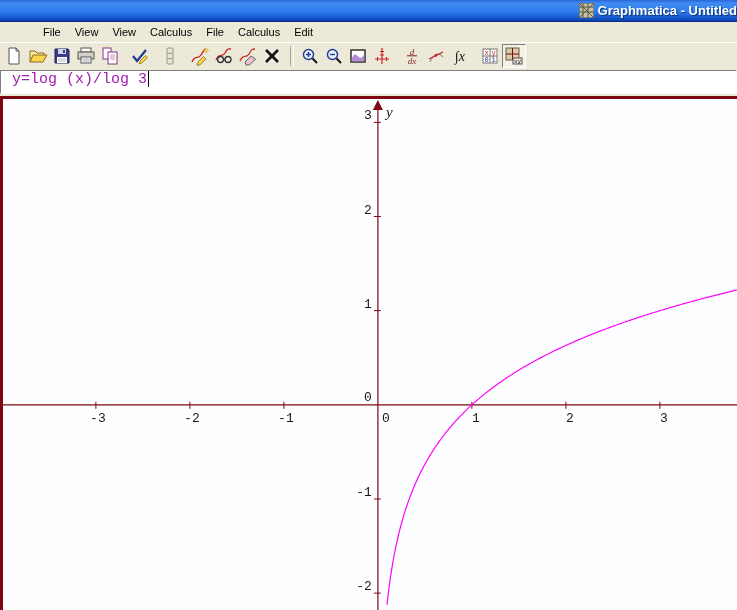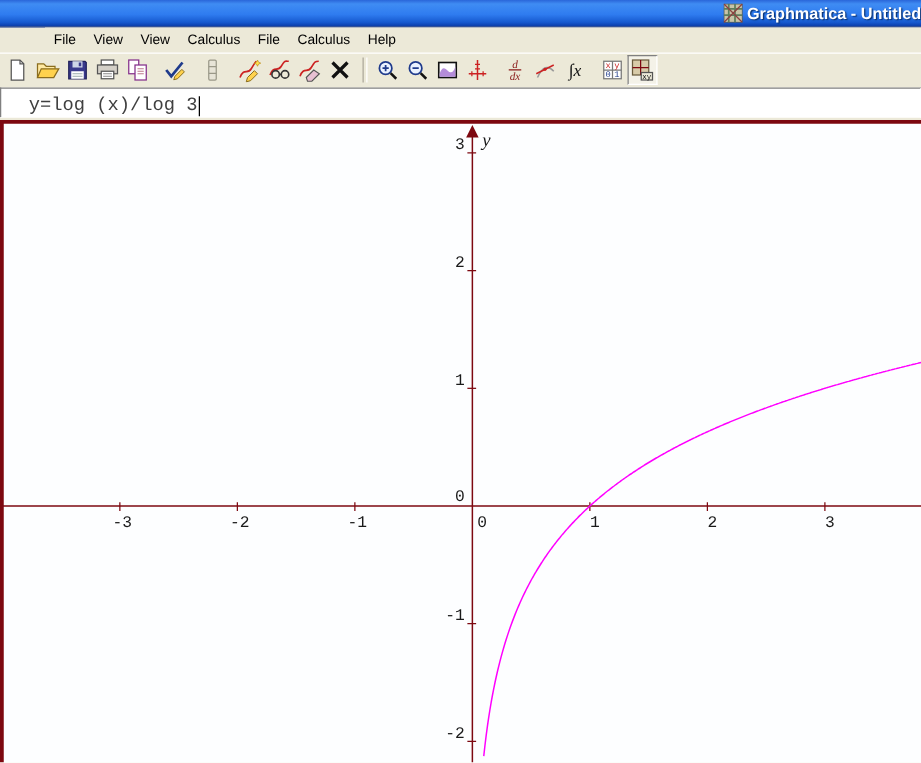--- a/index.html
+++ b/index.html
@@ -22,24 +22,24 @@
     border-top:1px solid #fff;padding-left:2px;}
   .tbtn{width:24px;height:24px;display:flex;align-items:center;justify-content:center;
     border:1px solid transparent;box-sizing:border-box;flex:0 0 auto;}
   .tbtn svg{display:block;}
   .tbtn.pressed{border-color:#808080 #ffffff #ffffff #808080;background:#F4F2E8;}
   .gap-sm{margin-left:6px;}
   .tsep{width:2px;height:20px;margin:0 4px 0 6px;border-left:1px solid #aca899;border-right:1px solid #fff;flex:0 0 auto;}
 
   
   .eqrow{height:27px;box-sizing:border-box;background:#ECE9D8;padding:1px 0 2px 0;}
-  .eqfield{height:24px;box-sizing:border-box;background:#fff;display:flex;align-items:flex-end;
+  .eqfield{height:24px;box-sizing:border-box;background:#fff;display:flex;align-items:flex-start;
     border-top:1px solid #808080;border-left:1px solid #808080;
     border-bottom:1px solid #fff;border-right:1px solid #fff;
-    font-family:"Liberation Mono",monospace;font-size:15px;color:#404040;padding-left:22px;}
+    font-family:"Liberation Mono",monospace;font-size:15px;color:#a21caf;padding-left:11px;}
   .caret{display:inline-block;width:1px;height:16px;background:#000;margin-left:1px;vertical-align:-3px;}
 
   
   .graph{position:relative;width:737px;height:515px;background:#FDFEFF;}
   .graph svg{position:absolute;left:0;top:0;}
 </style>
 </head>
 <body>
 
 <div class="app">
@@ -55,21 +55,21 @@
     <span class="title-text">Graphmatica - Untitled</span>
   </div>
 
   <div class="menubar">
     <span class="menu-item">File</span>
     <span class="menu-item">View</span>
     <span class="menu-item">View</span>
     <span class="menu-item">Calculus</span>
     <span class="menu-item">File</span>
     <span class="menu-item">Calculus</span>
-    <span class="menu-item">Help</span>
+    <span class="menu-item">Edit</span>
   </div>
 
   <div class="toolbar">
 
     <div class="tbtn">
       <svg width="20" height="20" viewBox="0 0 20 20">
         <path d="M5 2h7l3 3v13H5z" fill="#fff" stroke="#555"></path>
         <path d="M12 2v3h3" fill="none" stroke="#555"></path>
       </svg>
     </div>

